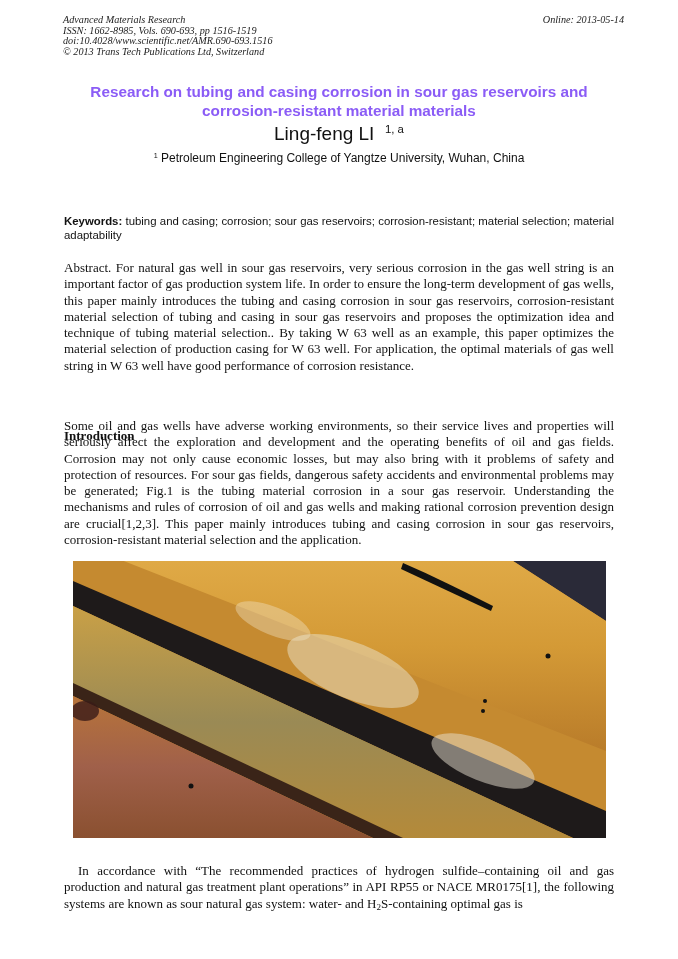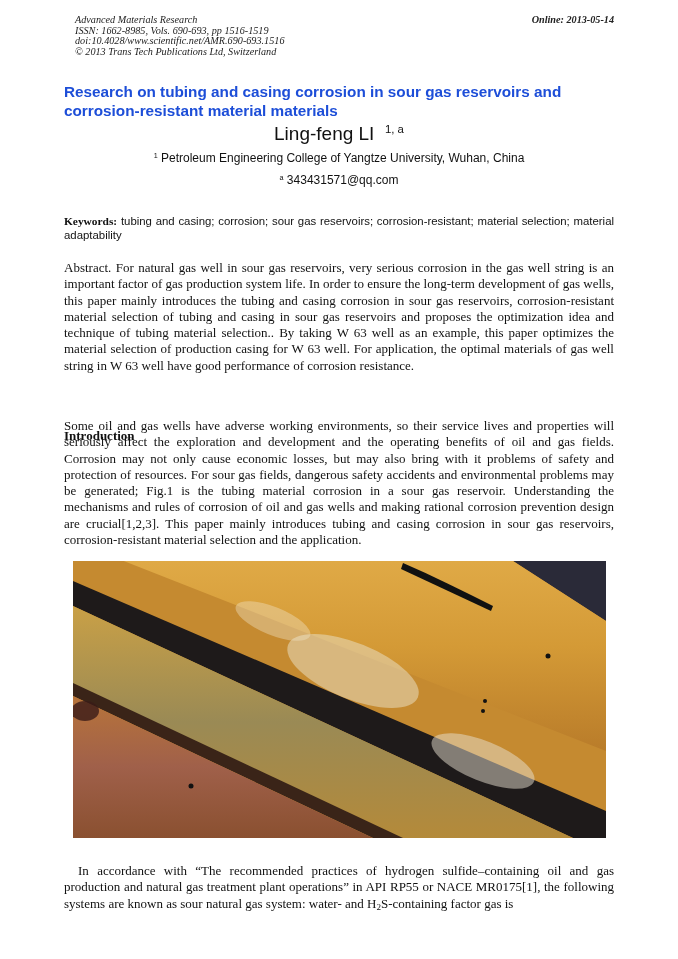--- a/index.html
+++ b/index.html
@@ -6,32 +6,32 @@
   body {
     width: 678px; height: 959px; overflow: hidden;
     background: #ffffff;
     position: relative;
     color: #111;
   }
   .page { position: absolute; left: 0; top: 0; width: 678px; height: 959px; }
   .header-left {
     position: absolute; left: 63px; top: 15px;
     font-family: "Liberation Serif", serif; font-style: italic;
-    font-size: 10.2px; line-height: 10.5px; color: #222; margin-left: 12px;
+    font-size: 10.2px; line-height: 10.5px; color: #222;
   }
   .header-right {
-    position: absolute; right: 64px; top: 15px;
+    position: absolute; right: 54px; top: 15px;
     font-family: "Liberation Serif", serif; font-style: italic;
-    font-size: 10.2px; line-height: 10.5px; color: #222; font-weight: bold;
+    font-size: 10.2px; line-height: 10.5px; color: #222;
   }
   .title {
     position: absolute; left: 64px; width: 550px; top: 82px;
-    text-align: left;
+    text-align: center;
     font-family: "Liberation Sans", sans-serif; font-weight: bold;
-    font-size: 15.3px; line-height: 19px; color: #1d4ed8;
+    font-size: 15.3px; line-height: 19px; color: #8b5cf6;
   }
   .author {
     position: absolute; left: 64px; width: 550px; top: 125px;
     text-align: center;
     font-family: "Liberation Sans", sans-serif;
     font-size: 19px; line-height: 18px;
   }
   .author sup, .affil sup, .email sup { font-size: 60%; vertical-align: 0.6em; line-height: 0; }
   .affil {
     position: absolute; left: 64px; width: 550px; top: 151px;
@@ -44,21 +44,21 @@
     text-align: center;
     font-family: "Liberation Sans", sans-serif;
     font-size: 12px; line-height: 14px;
   }
   .keywords {
     position: absolute; left: 64px; width: 550px; top: 214px;
     font-family: "Liberation Sans", sans-serif;
     font-size: 11.4px; line-height: 14px;
     text-align: justify;
   }
-  .keywords b { font-weight: bold; font-family: Liberation Serif, serif; }
+  .keywords b { font-weight: bold; }
   .abstract {
     position: absolute; left: 64px; width: 550px; top: 260px;
     font-family: "Liberation Serif", serif;
     font-size: 13px; line-height: 16.3px;
     text-align: justify;
   }
   .abstract b { font-weight: normal; }
   .intro-heading {
     position: absolute; left: 64px; top: 413px;
     font-family: "Liberation Serif", serif; font-weight: bold;
@@ -110,24 +110,20 @@
   <div class="author">
     <span>Ling-feng LI</span>
     &nbsp;<sup>1, a</sup>
   </div>
 
   <div class="affil">
     <sup>1</sup>
     <span>Petroleum Engineering College of Yangtze University, Wuhan, China</span>
   </div>
 
-  <div class="email">
-    <sup>a</sup>
-    <span>343431571@qq.com</span>
-  </div>
 
   <div class="keywords">
     <b>Keywords:</b>
     <span>tubing and casing; corrosion; sour gas reservoirs;  corrosion-resistant; material selection;  material adaptability</span>
   </div>
 
   <div class="abstract">
     <b>Abstract.</b>
     <span>For natural gas well in sour gas reservoirs, very serious corrosion in the gas well string is an important factor of gas production system life. In order to ensure the long-term development of gas wells, this paper mainly introduces the tubing and casing corrosion in sour gas reservoirs, corrosion-resistant material selection of tubing and casing in sour gas reservoirs and proposes the optimization idea and technique of tubing material selection.. By taking W 63 well as an example, this paper optimizes the material selection of production casing for W 63 well. For application, the optimal materials of gas well string in W 63 well have good performance of corrosion resistance.</span>
   </div>
@@ -178,16 +174,16 @@
       <circle cx="412" cy="140" r="2" fill="#111"></circle>
       <circle cx="410" cy="150" r="2" fill="#111"></circle>
       <circle cx="118" cy="225" r="2.5" fill="#111"></circle>
 
       <ellipse cx="12" cy="150" rx="14" ry="10" fill="#3a1a18" opacity="0.8"></ellipse>
     </svg>
   </div>
 
 
   <div class="para2">
-    <span>In accordance with “The recommended practices of hydrogen sulfide–containing oil and gas production and natural gas treatment plant operations” in API RP55 or NACE MR0175[1], the following systems are known as sour natural gas system: water- and H</span><sub>2</sub><span>S-containing factor gas is</span>
+    <span>In accordance with “The recommended practices of hydrogen sulfide–containing oil and gas production and natural gas treatment plant operations” in API RP55 or NACE MR0175[1], the following systems are known as sour natural gas system: water- and H</span><sub>2</sub><span>S-containing optimal gas is</span>
   </div>
 
 </div>
 
 </body></html>

